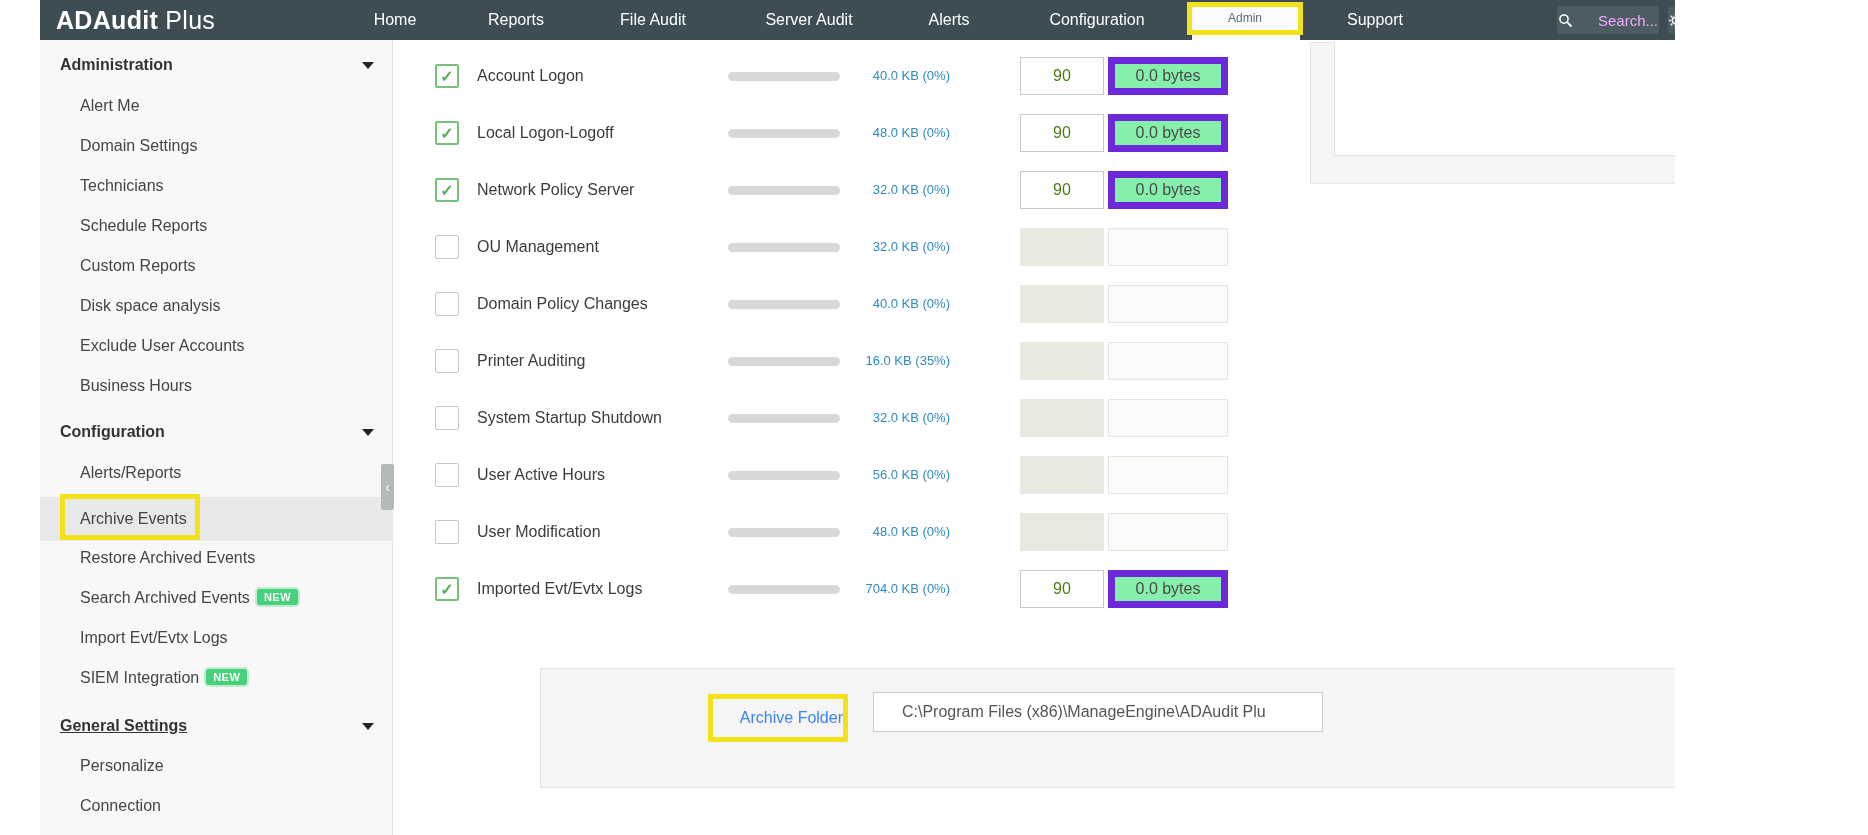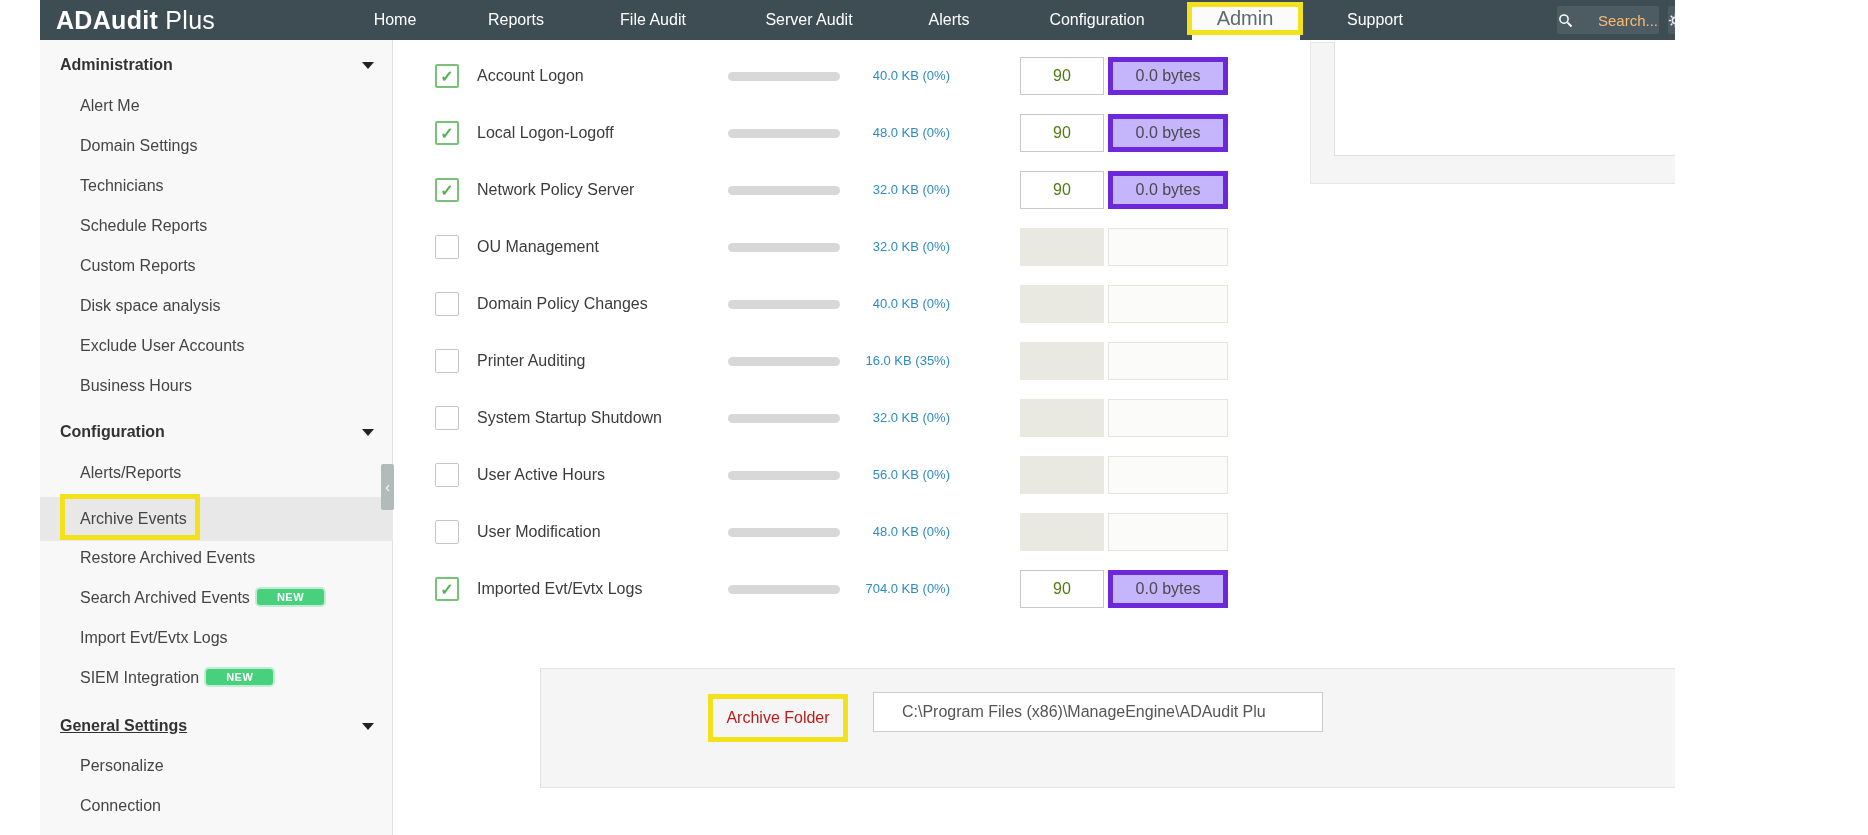--- a/index.html
+++ b/index.html
@@ -10,65 +10,65 @@
   
   .navbar{position:absolute;left:0;top:0;width:1868px;height:40px;background:#3E4D54;}
   .logo{position:absolute;left:16px;top:0;height:40px;line-height:40px;color:#fff;font-size:25px;letter-spacing:.3px;white-space:nowrap;}
   .logo b{font-weight:700;}
   .logo span.lt{font-weight:400;}
   .nav-item{position:absolute;top:0;height:40px;line-height:40px;color:#fff;font-size:16px;
             transform:translateX(-50%);white-space:nowrap;cursor:pointer;}
   .admin-underlay{position:absolute;left:1152px;top:4px;width:108px;height:36px;background:#fbfbfb;}
   .hl-box{position:absolute;border:5px solid #F3E11C;box-sizing:content-box;}
   .admin-box{left:1147px;top:2px;width:106px;height:23px;background:#fbfbfb;
-             text-align:center;line-height:23px;font-size:20px;color:#5d6b71;cursor:pointer;}
-  .nav-btn{position:absolute;top:6px;height:28px;background:#4D5C63;border-radius:2px;color:#fdba74;
+             text-align:center;line-height:23px;font-size:12px;color:#5d6b71;cursor:pointer;}
+  .nav-btn{position:absolute;top:6px;height:28px;background:#4D5C63;border-radius:2px;color:#f0abfc;
            font-size:15px;display:flex;align-items:center;justify-content:center;gap:25px;cursor:pointer;}
   .btn-search{left:1517px;width:102px;}
   .btn-domain{left:1628px;width:150px;}
 
   
   .sidebar-bg{position:absolute;left:0;top:40px;width:353px;height:795px;background:#f8f8f8;border-right:1px solid #e0e0e0;box-sizing:border-box;}
   .sel-row{position:absolute;left:0;top:497px;width:353px;height:44px;background:#e8e8e8;}
   .s-header{position:absolute;left:20px;height:22px;line-height:22px;font-size:16px;font-weight:700;color:#333;cursor:pointer;white-space:nowrap;}
   .s-item{position:absolute;left:40px;height:22px;line-height:22px;font-size:16px;color:#454545;cursor:pointer;white-space:nowrap;}
   .tri-down{position:absolute;left:322px;width:0;height:0;border-left:6px solid transparent;
             border-right:6px solid transparent;border-top:7px solid #222;}
   .badge-new{display:inline-block;margin-left:7px;background:#47D17C;color:#fff;font-size:11px;font-weight:700;
-             line-height:14px;padding:1px 20px;border-radius:3px;letter-spacing:.5px;vertical-align:2px;
+             line-height:14px;padding:1px 7px;border-radius:3px;letter-spacing:.5px;vertical-align:2px;
              box-shadow:0 0 0 2px rgba(90,215,140,.35);}
   .collapse-handle{position:absolute;left:341px;top:464px;width:13px;height:46px;background:#b3baba;border-radius:2px;
                    color:#fff;font-size:14px;display:flex;align-items:center;justify-content:center;cursor:pointer;}
   .hl-archive-events{left:20px;top:494px;width:130px;height:36px;}
 
   
   .row{position:absolute;left:370px;width:830px;height:38px;}
   .cb{position:absolute;left:25px;top:7px;width:24px;height:24px;box-sizing:border-box;background:#fff;border-radius:2px;
       display:flex;align-items:center;justify-content:center;cursor:pointer;}
   .cb.on{border:2px solid #77C277;color:#55B055;font-size:16px;font-weight:700;}
   .cb.off{border:1px solid #C6C6C6;color:transparent;}
   .row-label{position:absolute;left:67px;top:8px;height:22px;line-height:22px;font-size:16px;color:#3C3C3C;white-space:nowrap;}
   .bar{position:absolute;left:318px;top:15px;width:112px;height:9px;background:#D8D8D8;border-radius:5px;}
   .size-link{position:absolute;left:400px;top:8px;width:140px;height:22px;line-height:22px;font-size:13px;
              color:#2E8BC5;text-align:right;cursor:pointer;white-space:nowrap;}
   .days-input{position:absolute;left:610px;top:0;width:84px;height:38px;box-sizing:border-box;border:1px solid #C8C8C8;
               background:#fff;text-align:center;font-size:16px;color:#4d7c0f;font-family:"Liberation Sans",sans-serif;outline:none;}
-  .bytes-box{position:absolute;left:698px;top:0;width:120px;height:38px;box-sizing:border-box;border:5px solid #6d28d9;
-             background:#c4b5fd;color:#4A4A4A;font-size:16px;display:flex;align-items:center;justify-content:center;}
+  .bytes-box{position:absolute;left:698px;top:0;width:120px;height:38px;box-sizing:border-box;border:7px solid #6d28d9;
+             background:#86efac;color:#4A4A4A;font-size:16px;display:flex;align-items:center;justify-content:center;}
   .days-disabled{position:absolute;left:610px;top:0;width:84px;height:38px;background:#E9E8E1;}
   .bytes-disabled{position:absolute;left:698px;top:0;width:120px;height:38px;box-sizing:border-box;border:1px solid #E5E5E0;background:#FBFBFA;}
 
   
   .info-outer{position:absolute;left:1270px;top:42px;width:502px;height:142px;background:#F5F5F5;border:1px solid #E6E6E6;box-sizing:border-box;}
   .info-inner{position:absolute;left:1294px;top:42px;width:452px;height:114px;background:#fff;border:1px solid #E0E0E0;border-top:none;box-sizing:border-box;}
 
   
   .arch-panel{position:absolute;left:500px;top:668px;width:1228px;height:120px;background:#F5F5F5;border:1px solid #E3E3E3;box-sizing:border-box;}
   .hl-archive-folder{left:668px;top:694px;width:130px;height:38px;}
-  .arch-label{display:block;width:100%;height:38px;line-height:38px;text-align:center;font-size:16px;color:#b91c1c;}
+  .arch-label{display:block;width:100%;height:38px;line-height:38px;text-align:right;font-size:16px;color:#3b82f6;}
   .arch-input{position:absolute;left:833px;top:692px;width:450px;height:40px;box-sizing:border-box;border:1px solid #CCC;
               background:#fff;padding:0 10px 0 28px;font-size:16px;color:#555;font-family:"Liberation Sans",sans-serif;outline:none;}
 
   
   .scroll-top{position:absolute;left:1736px;top:766px;width:62px;height:60px;background:#EDF1F2;
               display:flex;align-items:center;justify-content:center;cursor:pointer;}
 </style>
 </head>
 <body>
 

